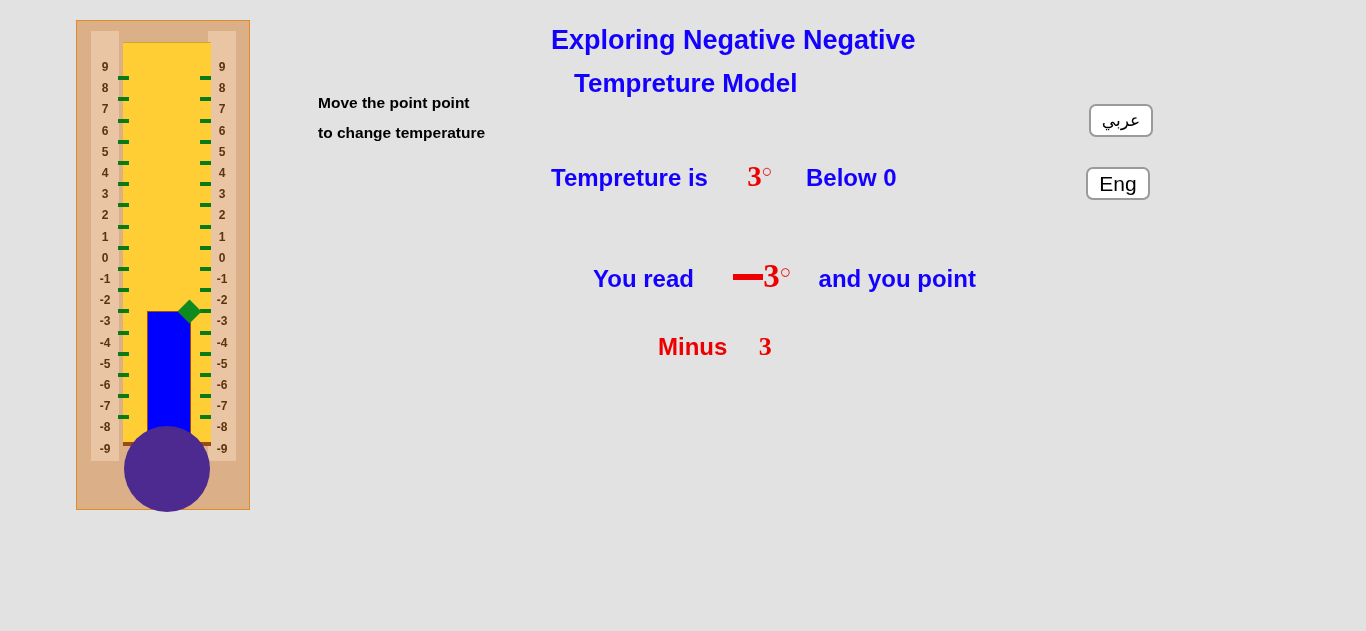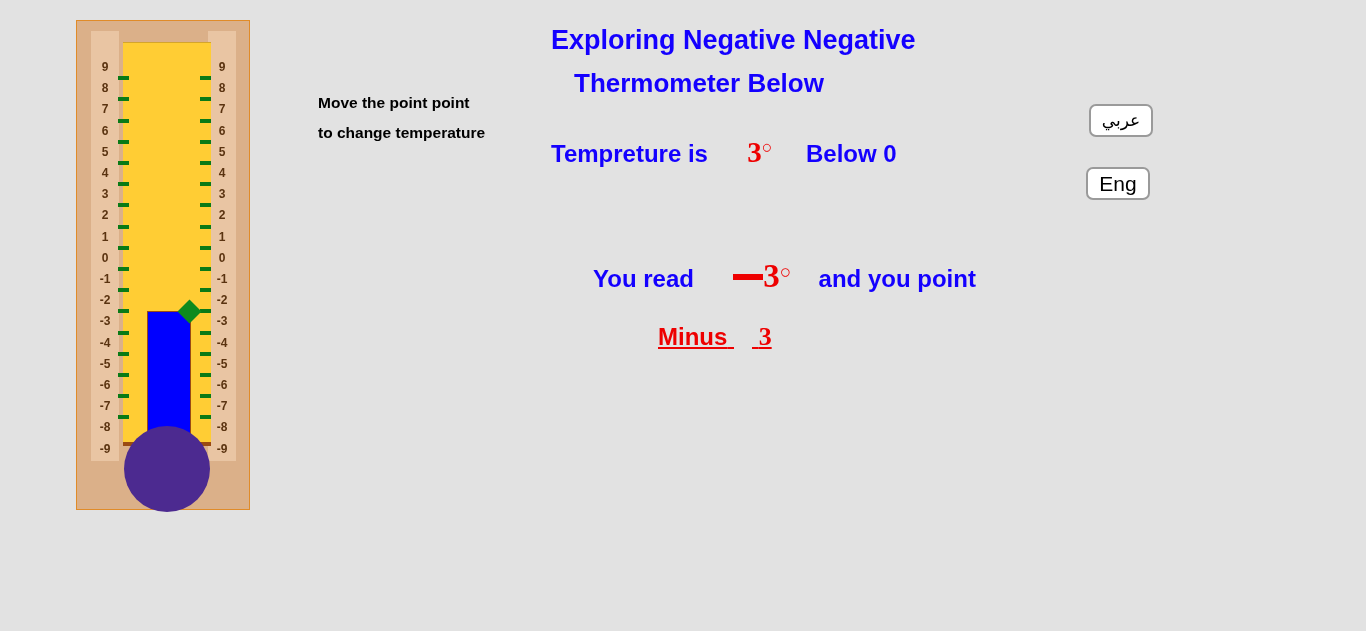--- a/index.html
+++ b/index.html
@@ -107,21 +107,21 @@
     font-size:27px; color:#1400ff; font-weight:bold;
     white-space:nowrap;
   }
   #title-line2{
     position:absolute; left:574px; top:68px;
     font-size:26px; color:#1400ff; font-weight:bold;
     white-space:nowrap;
   }
 
   #temp-statement{
-    position:absolute; left:551px; top:136px;
+    position:absolute; left:551px; top:160px;
     font-size:24px; font-weight:bold; color:#1400ff;
     white-space:nowrap;
   }
   .red-serif{
     color:#ee0000;
     font-family:"Liberation Serif",serif;
     font-weight:bold;
   }
   .deg{
     font-family:"Liberation Sans",sans-serif;
@@ -136,24 +136,23 @@
     white-space:nowrap;
   }
   .minus-bar{
     display:inline-block;
     width:30px; height:6px;
     background:#ee0000;
     vertical-align:middle;
     position:relative; top:-4px;
   }
   #read-statement{
-    position:absolute; left:658px; top:322px;
+    position:absolute; left:658px; top:332px;
     font-size:24px; font-weight:bold; color:#ee0000;
     white-space:nowrap;
-    text-decoration:underline;
   }
 
   
   .lang-btn{
     position:absolute;
     background:#ffffff;
     border:2px solid #9a9a9a;
     border-radius:7px;
     font-family:"Liberation Sans",sans-serif;
     color:#000;
@@ -265,21 +264,21 @@
       <div class="tick-mark tick-right" style="top: 394.4px;"></div>
     </div>
   <div id="labels-container"></div>
 
   <div id="green-point" style="top: 282.4px; left: 104px;"></div>
 </div>
 
 <div id="instructions">Move the point point to change temperature</div>
 
 <div id="title-line1">Exploring Negative Negative</div>
-<div id="title-line2">Thermometer Below</div>
+<div id="title-line2">Tempreture Model</div>
 
 <div id="temp-statement">
   <span>Tempreture is</span>
   <span style="display:inline-block;width:26px;"></span>
   <span class="red-serif" style="font-size:29px;">3</span><span class="red-serif deg" style="font-size:18px;">○</span>
   <span style="display:inline-block;width:20px;"></span>
   <span>Below 0</span>
 </div>
 
 <div id="write-statement">

